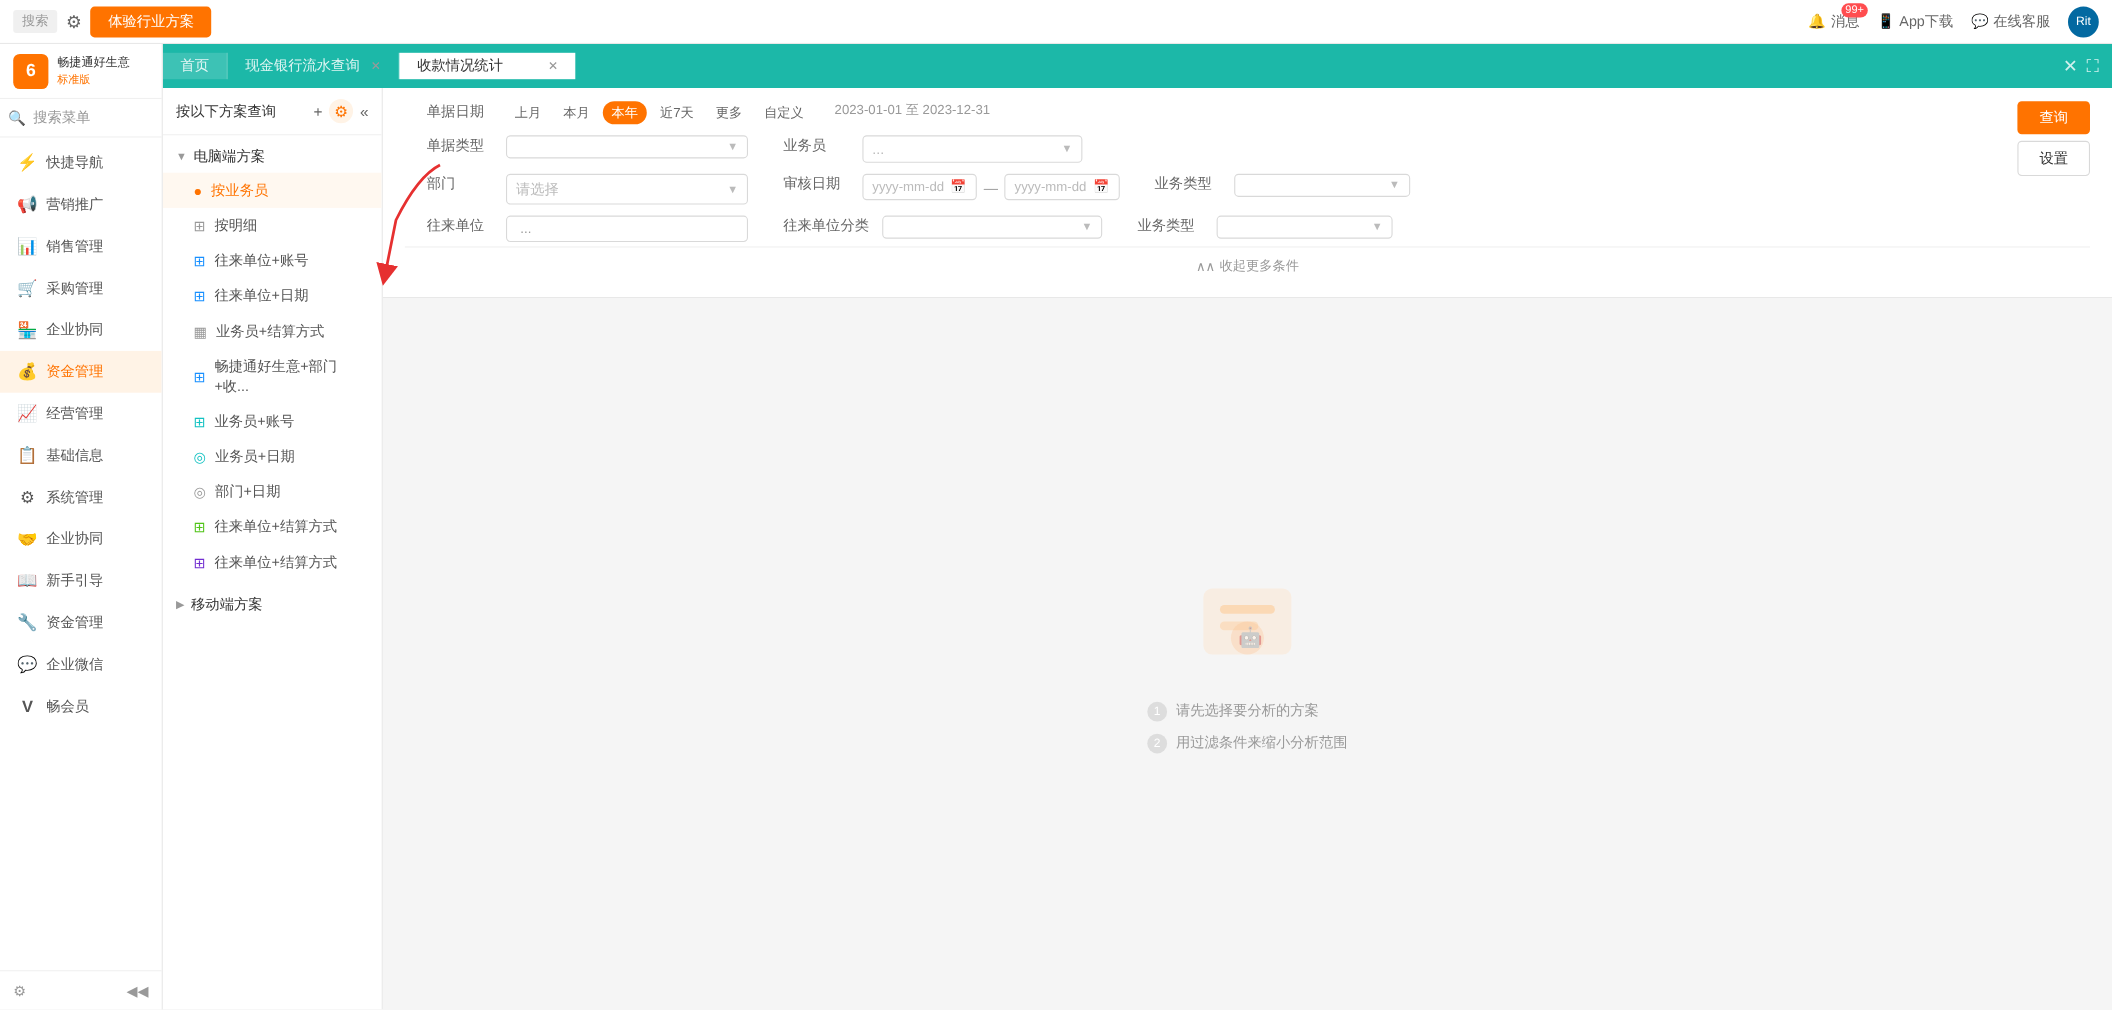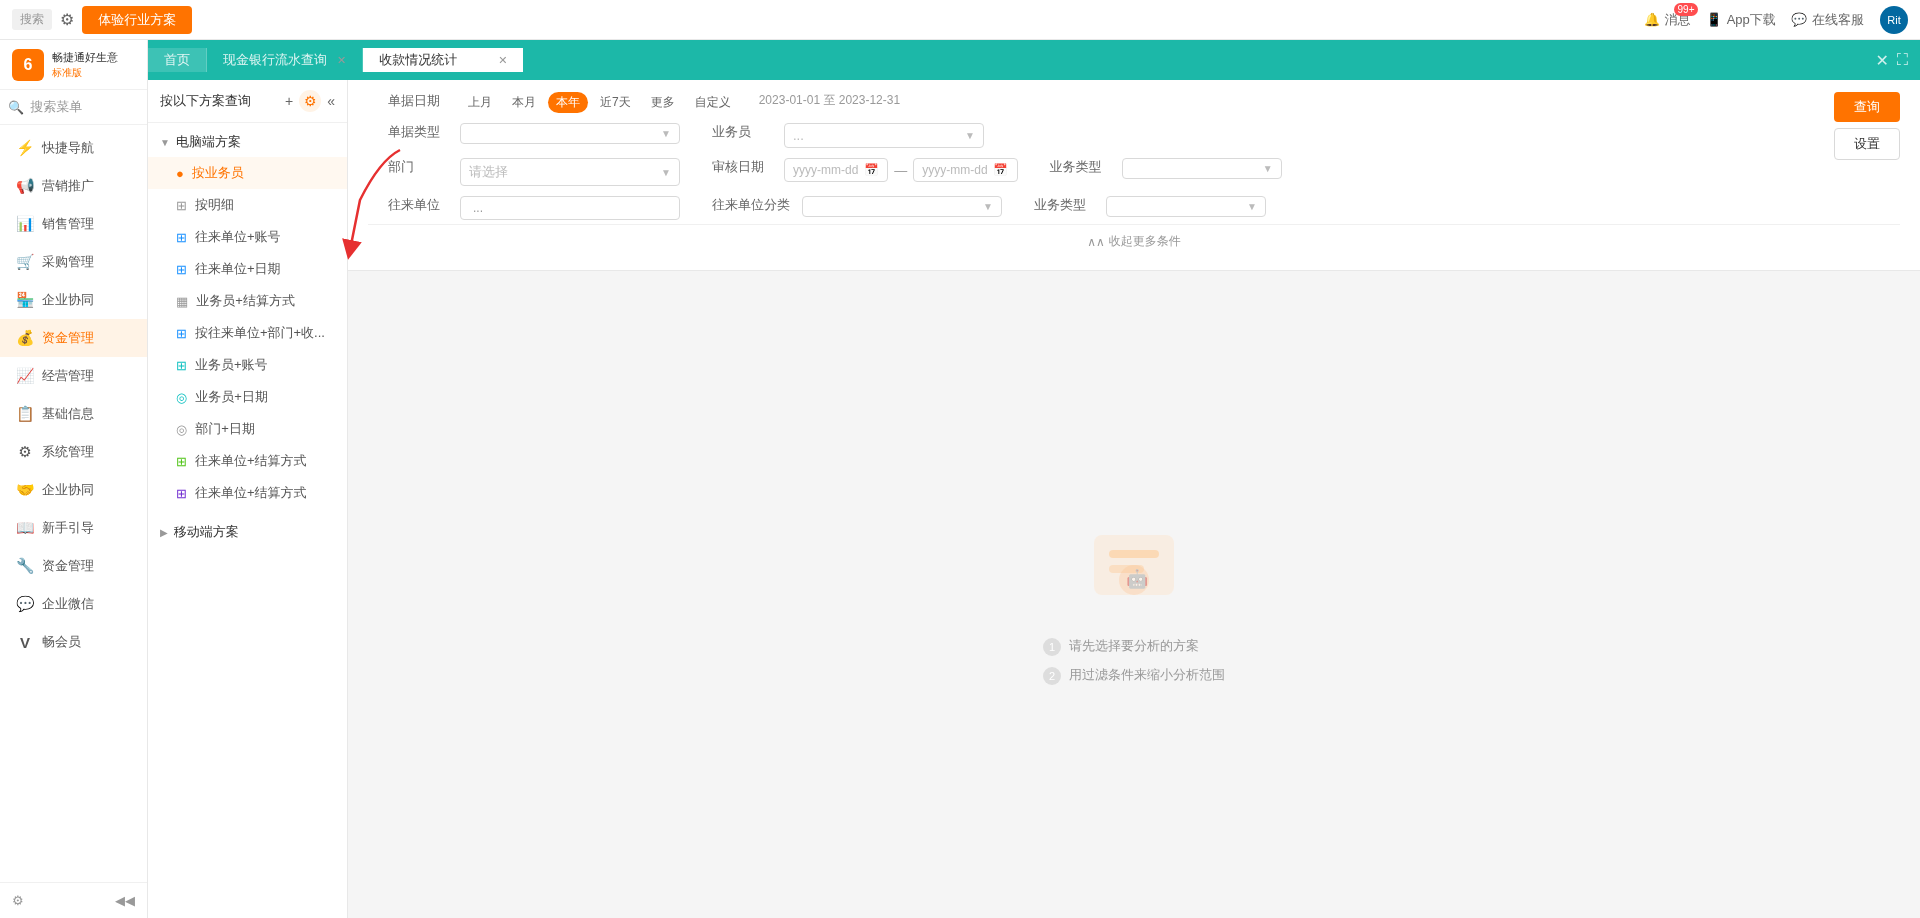--- a/index.html
+++ b/index.html
@@ -524,21 +524,21 @@
           <div class="scheme-item">
             <span class="scheme-icon blue">⊞</span>
             <span>往来单位+日期</span>
           </div>
           <div class="scheme-item">
             <span class="scheme-icon">▦</span>
             <span>业务员+结算方式</span>
           </div>
           <div class="scheme-item">
             <span class="scheme-icon blue">⊞</span>
-            <span>按往来单位+部门+收...</span>
+            <span>畅捷通好生意+部门+收...</span>
           </div>
           <div class="scheme-item">
             <span class="scheme-icon teal">⊞</span>
             <span>业务员+账号</span>
           </div>
           <div class="scheme-item">
             <span class="scheme-icon teal">◎</span>
             <span>业务员+日期</span>
           </div>
           <div class="scheme-item">

